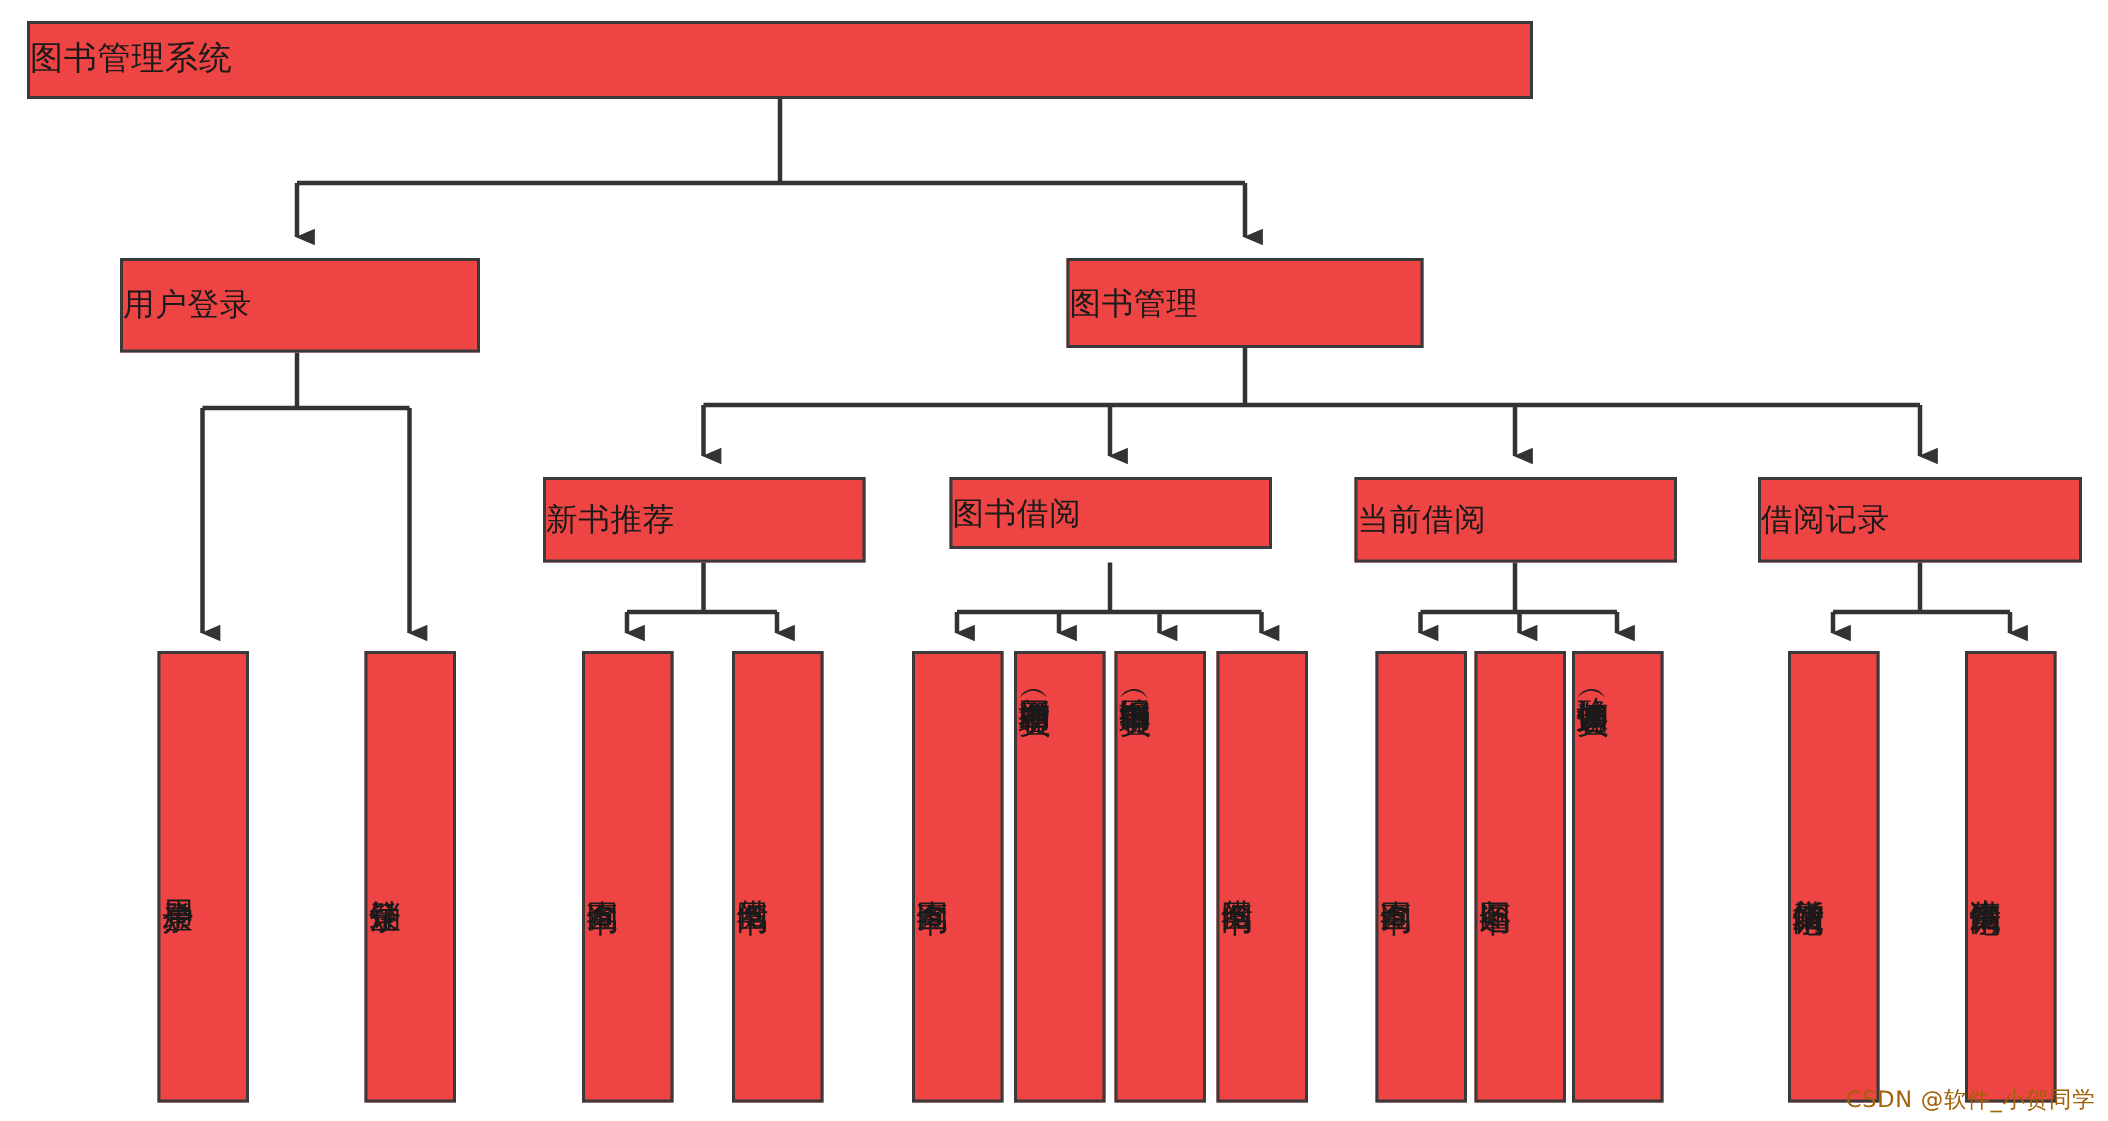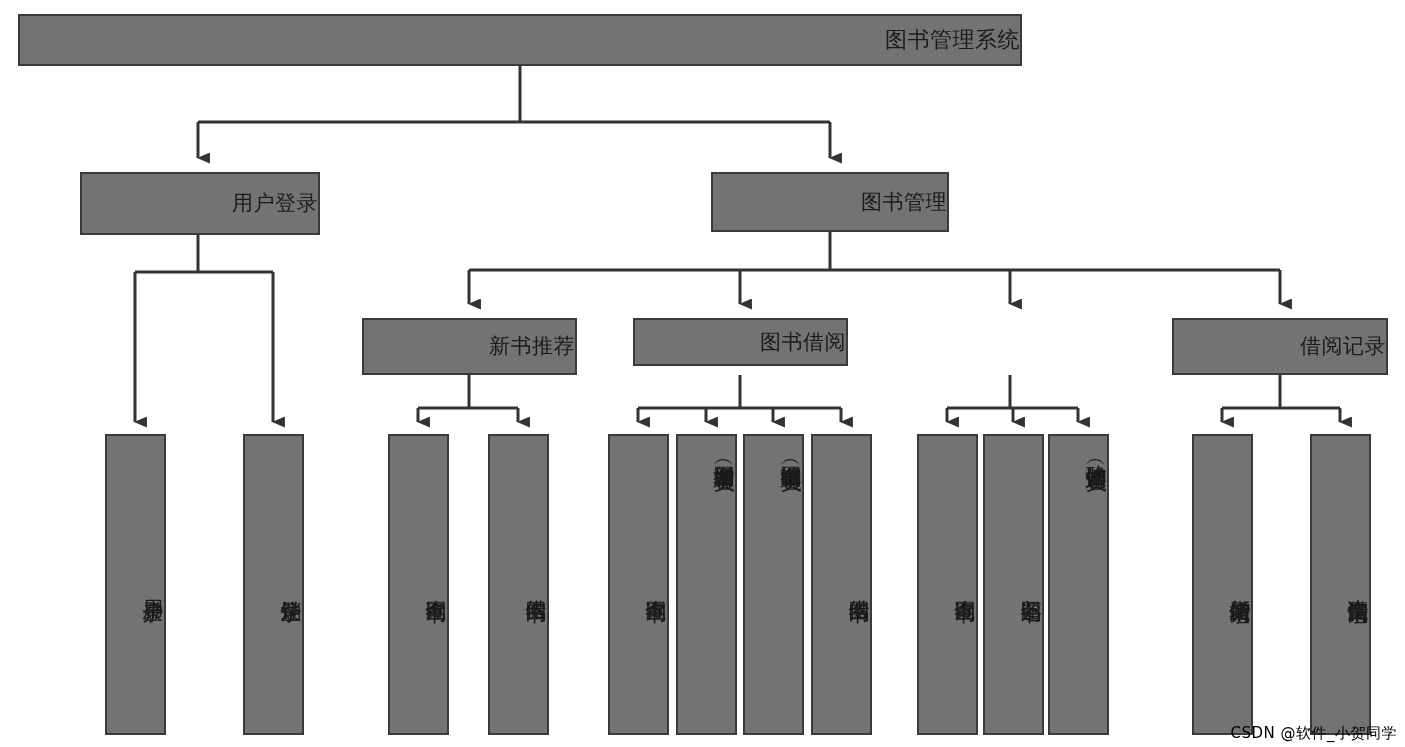--- a/index.html
+++ b/index.html
@@ -23,25 +23,25 @@
     position: absolute;
     left: 0;
     top: 0;
     width: 1405px;
     height: 747px;
     pointer-events: none;
   }
   .node {
     position: absolute;
     box-sizing: border-box;
-    background: #737373;
+    background: #ef4444;
     border: 2px solid #3a3a3a;
     display: flex;
     align-items: center;
-    justify-content: flex-end;
+    justify-content: flex-start;
     z-index: 2;
   }
   .node-label {
     display: block;
     text-align: center;
     color: #1a1a1a;
     letter-spacing: 0.5px;
     line-height: 1.18;
   }
   
@@ -67,21 +67,21 @@
   }
   .node.vert.centered {
     align-items: center;
     padding-top: 0;
   }
   #watermark {
     position: absolute;
     right: 8px;
     bottom: 4px;
     font-size: 15px;
-    color: #000000;
+    color: #a16207;
     letter-spacing: 0.5px;
     z-index: 3;
     white-space: nowrap;
   }
 </style>
 </head>
 <body>
 
 <div id="canvas">
 
@@ -146,20 +146,23 @@
   <div class="node horiz" style="left:362px; top:318px; width:215px; height:57px;">
     <span class="node-label">新书推荐</span>
   </div>
 
   <div class="node horiz" style="left:711px; top:172px; width:238px; height:60px;">
     <span class="node-label">图书管理</span>
   </div>
   <div class="node horiz" style="left:633px; top:318px; width:215px; height:48px;">
     <span class="node-label">图书借阅</span>
   </div>
+  <div class="node horiz" style="left:903px; top:318px; width:215px; height:57px;">
+    <span class="node-label">当前借阅</span>
+  </div>
   <div class="node horiz" style="left:1172px; top:318px; width:216px; height:57px;font-family:Liberation Serif, serif;">
     <span class="node-label">借阅记录</span>
   </div>
 
   <div class="node vert centered" style="left:105px; top:434px; width:61px; height:301px;">
     <span class="node-label">用户登录</span>
   </div>
   <div class="node vert centered" style="left:243px; top:434px; width:61px; height:301px;">
     <span class="node-label">注销登录</span>
   </div>

